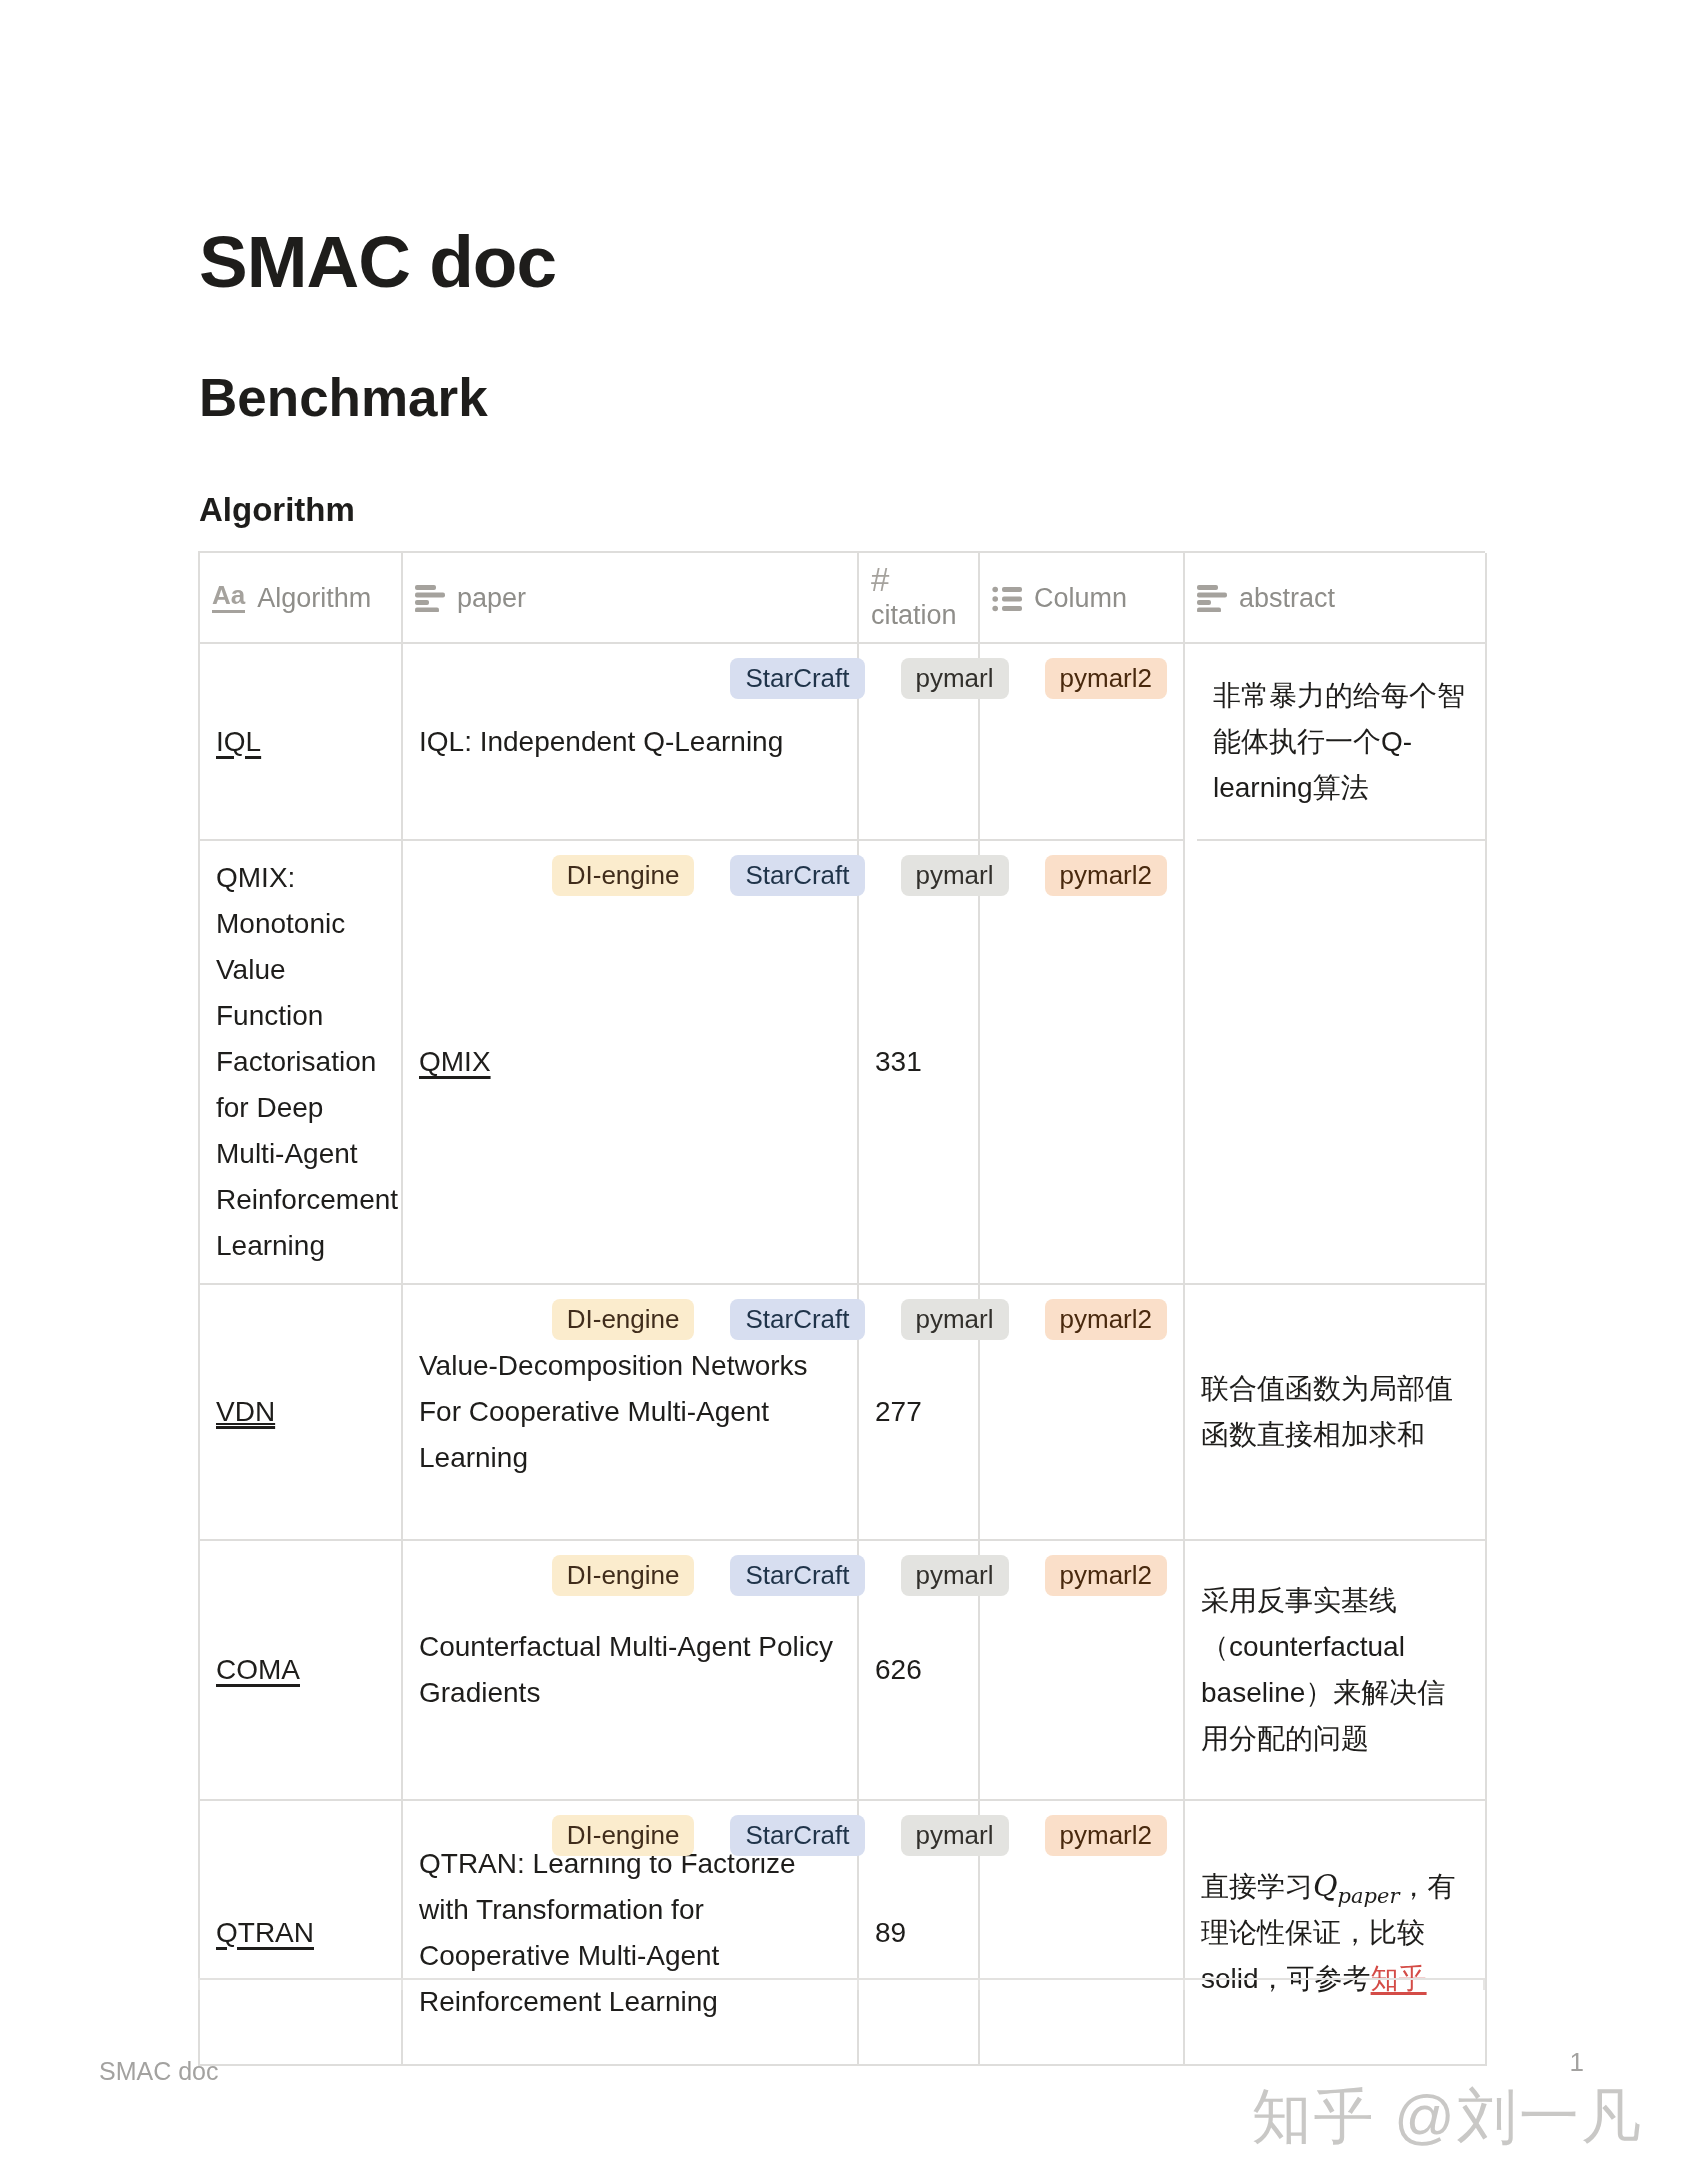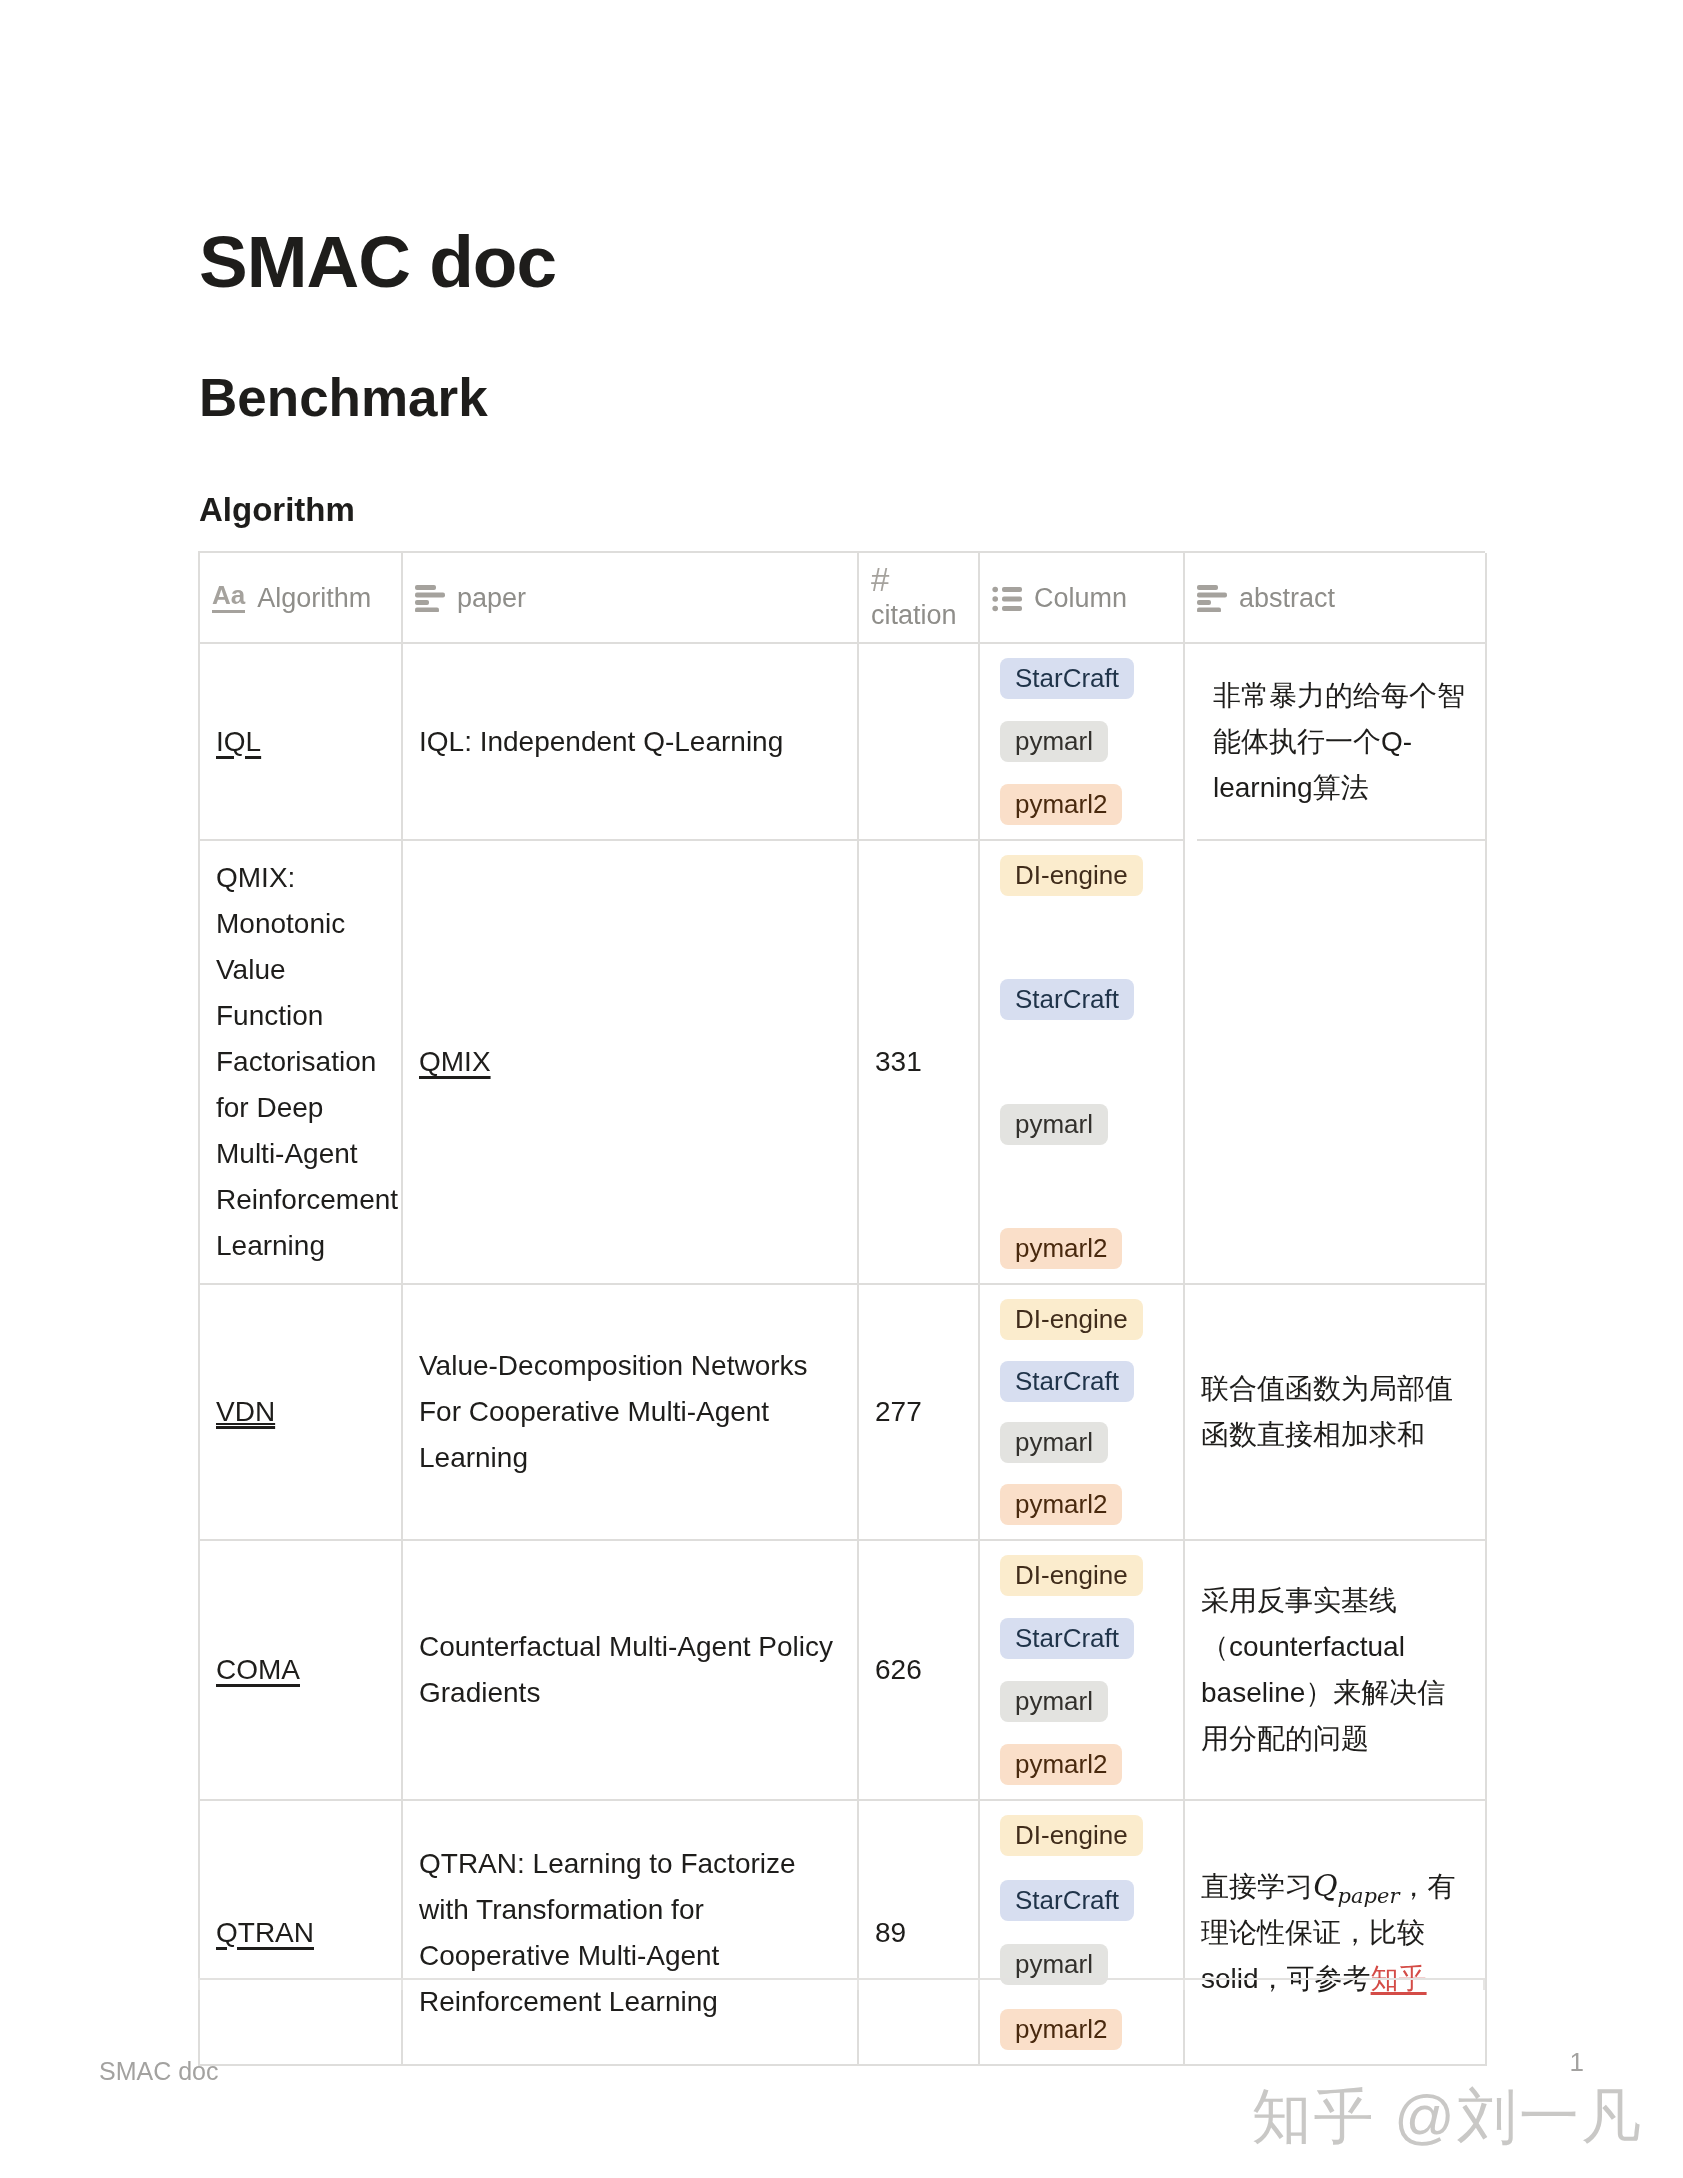--- a/index.html
+++ b/index.html
@@ -36,21 +36,21 @@
     border-bottom:3px solid #a5a29d;padding-bottom:2px;flex:none;
   }
   .ic-num{font-size:33px;font-weight:500;color:#a5a29d;line-height:1;flex:none;}
   .icsvg{flex:none;display:block;}
 
   .alg{
     color:#1e1d1b;text-decoration:underline;
     text-decoration-thickness:2.5px;text-underline-offset:5px;cursor:pointer;
   }
   .ptxt{width:100%;}
-  .tags-cell{flex-direction:column;align-items:flex-start;justify-content:space-between;gap:19px;padding-left:20px;}
+  .tags-cell{flex-direction:row;align-items:flex-start;justify-content:flex-end;gap:36px;padding-left:20px;}
   .tag{
     font-size:26px;line-height:27px;padding:7px 15px;border-radius:8px;
     white-space:nowrap;display:inline-block;
   }
   .abs-cell{font-size:28px;}
   .abstxt{width:100%;}
   .m{font-family:"DejaVu Serif", serif;font-style:italic;font-size:30px;line-height:0;}
   sub.m{font-size:21px;line-height:0;}
   .lnk{text-decoration:underline;text-decoration-thickness:2.5px;text-underline-offset:4px;cursor:pointer;}
 

